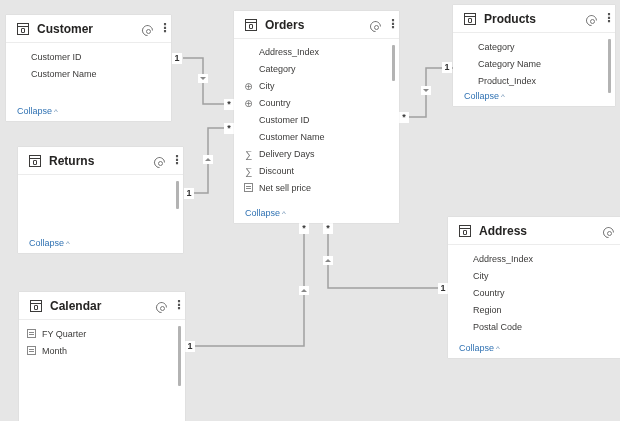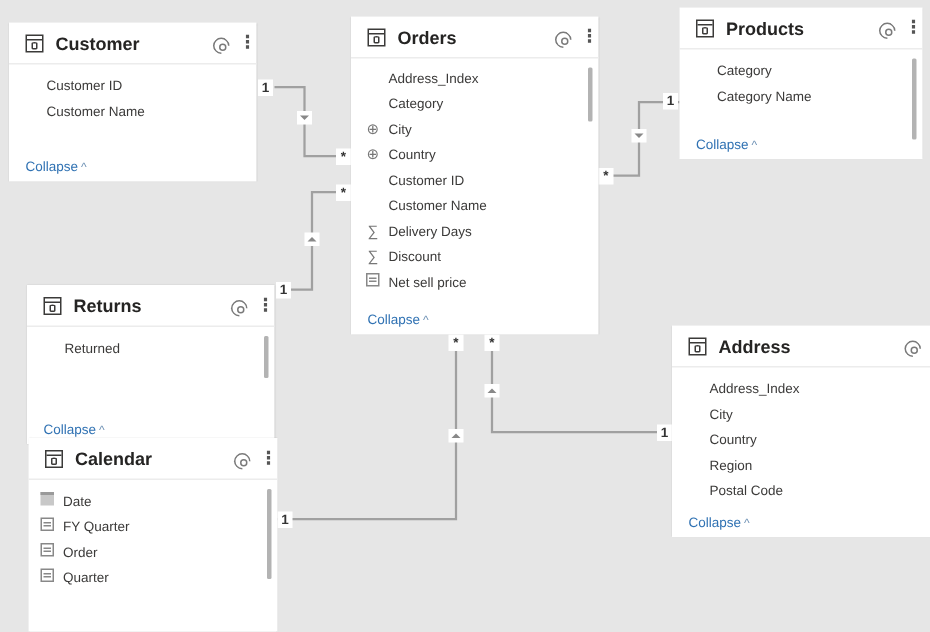--- a/index.html
+++ b/index.html
@@ -202,69 +202,61 @@
     </div>
     <div class="fields">
       <div class="field">
           <span class="noicon"></span>
           <span>Category</span>
         </div>
       <div class="field">
           <span class="noicon"></span>
           <span>Category Name</span>
         </div>
+      <div class="field">
+          <span class="noicon"></span>
+          <span>Product_Index</span>
+        </div>
       <div class="scrollbar" style="top:6px;height:54px;"></div>
     </div>
     <div class="collapse"><span>Collapse</span><span class="chev">^</span></div>
   </div>
 
-  <div class="card" style="left:18px;top:147px;width:165px;height:106px;margin-top:43px;">
+  <div class="card" style="left:18px;top:147px;width:165px;height:106px;">
     <div class="card-head">
       <span class="tbl-icon"></span>
       <span class="card-title">Returns</span>
       <div class="head-actions">
         <span class="eye-icon"></span>
         <span class="more-icon">⋮</span>
       </div>
     </div>
     <div class="fields">
-      <div class="field">
-          <span class="noicon"></span>
-          <span>Returned</span>
-        </div>
       <div class="scrollbar" style="top:6px;height:28px;"></div>
     </div>
     <div class="collapse"><span>Collapse</span><span class="chev">^</span></div>
   </div>
 
   <div class="card" style="left:19px;top:292px;width:166px;height:161px;">
     <div class="card-head">
       <span class="tbl-icon"></span>
       <span class="card-title">Calendar</span>
       <div class="head-actions">
         <span class="eye-icon"></span>
         <span class="more-icon">⋮</span>
       </div>
     </div>
     <div class="fields">
-      <div class="field">
-          <span class="ficon" style="margin-left:6px;"><span class="cal-icon"></span></span>
-          <span>Date</span>
-        </div>
       <div class="field">
           <span class="ficon" style="margin-left:6px;"><span class="calc-icon"></span></span>
           <span>FY Quarter</span>
         </div>
       <div class="field">
           <span class="ficon" style="margin-left:6px;"><span class="calc-icon"></span></span>
-          <span>Order</span>
-        </div>
-      <div class="field">
-          <span class="ficon" style="margin-left:6px;"><span class="calc-icon"></span></span>
-          <span>Quarter</span>
+          <span>Month</span>
         </div>
       <div class="scrollbar" style="top:6px;height:60px;"></div>
     </div>
     <div class="collapse"><span>Collapse</span><span class="chev">^</span></div>
   </div>
 
   <div class="card" style="left:448px;top:217px;width:184px;height:141px;">
     <div class="card-head">
       <span class="tbl-icon"></span>
       <span class="card-title">Address</span>

